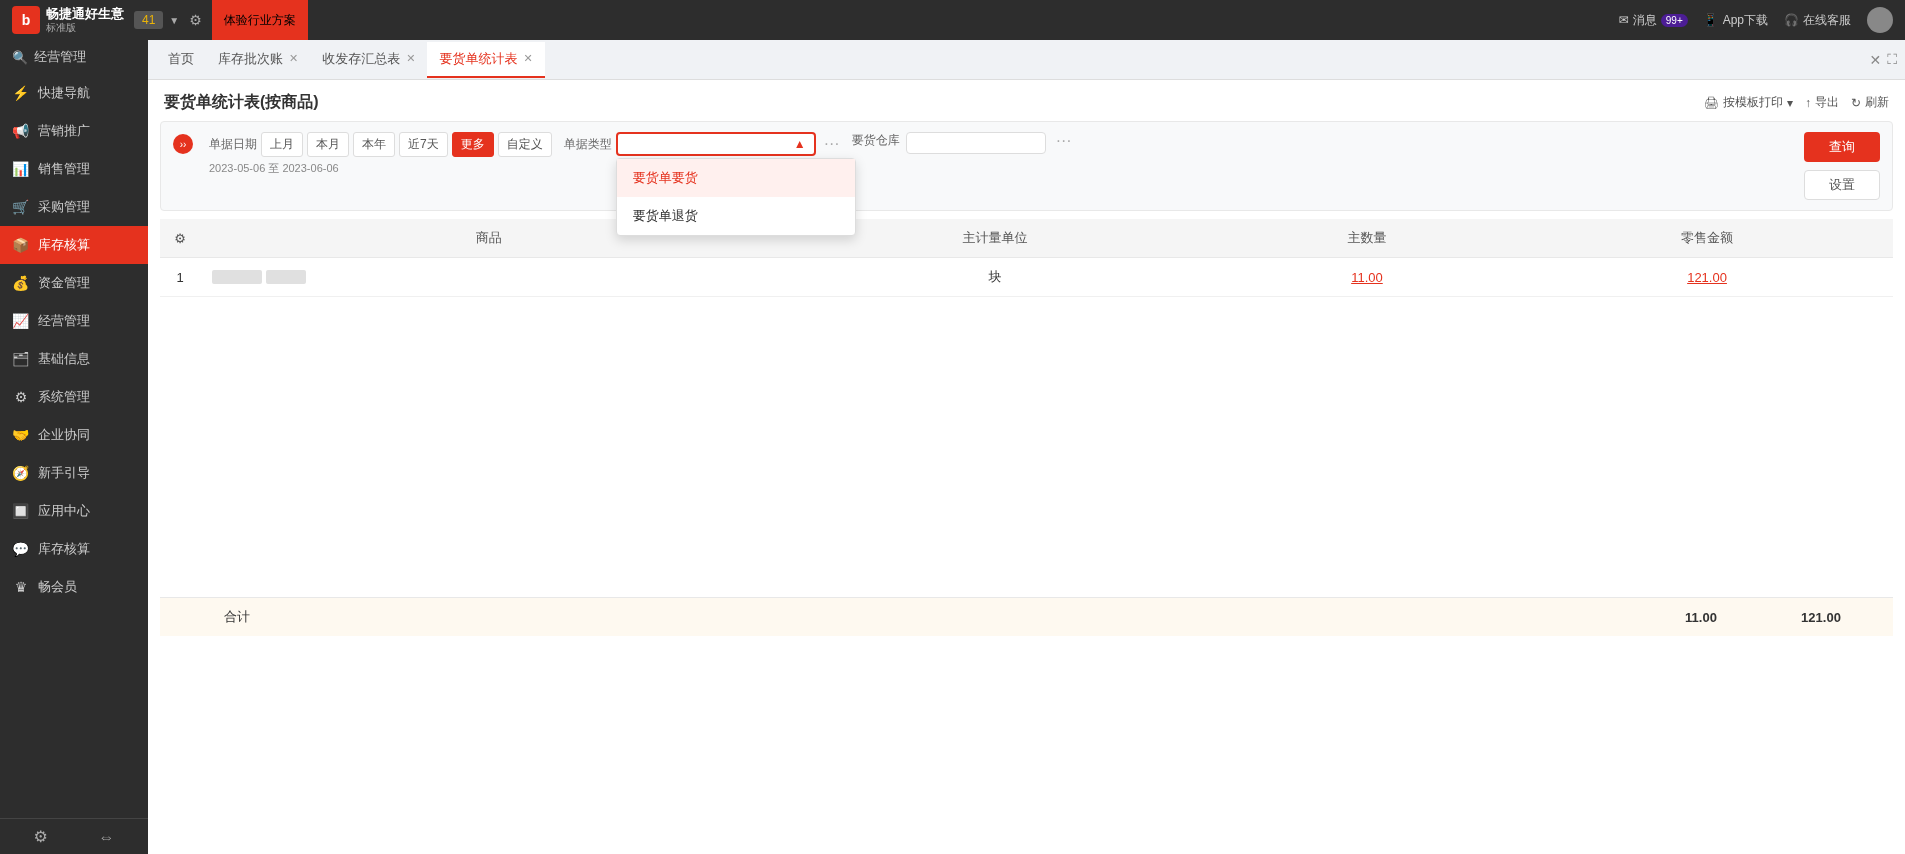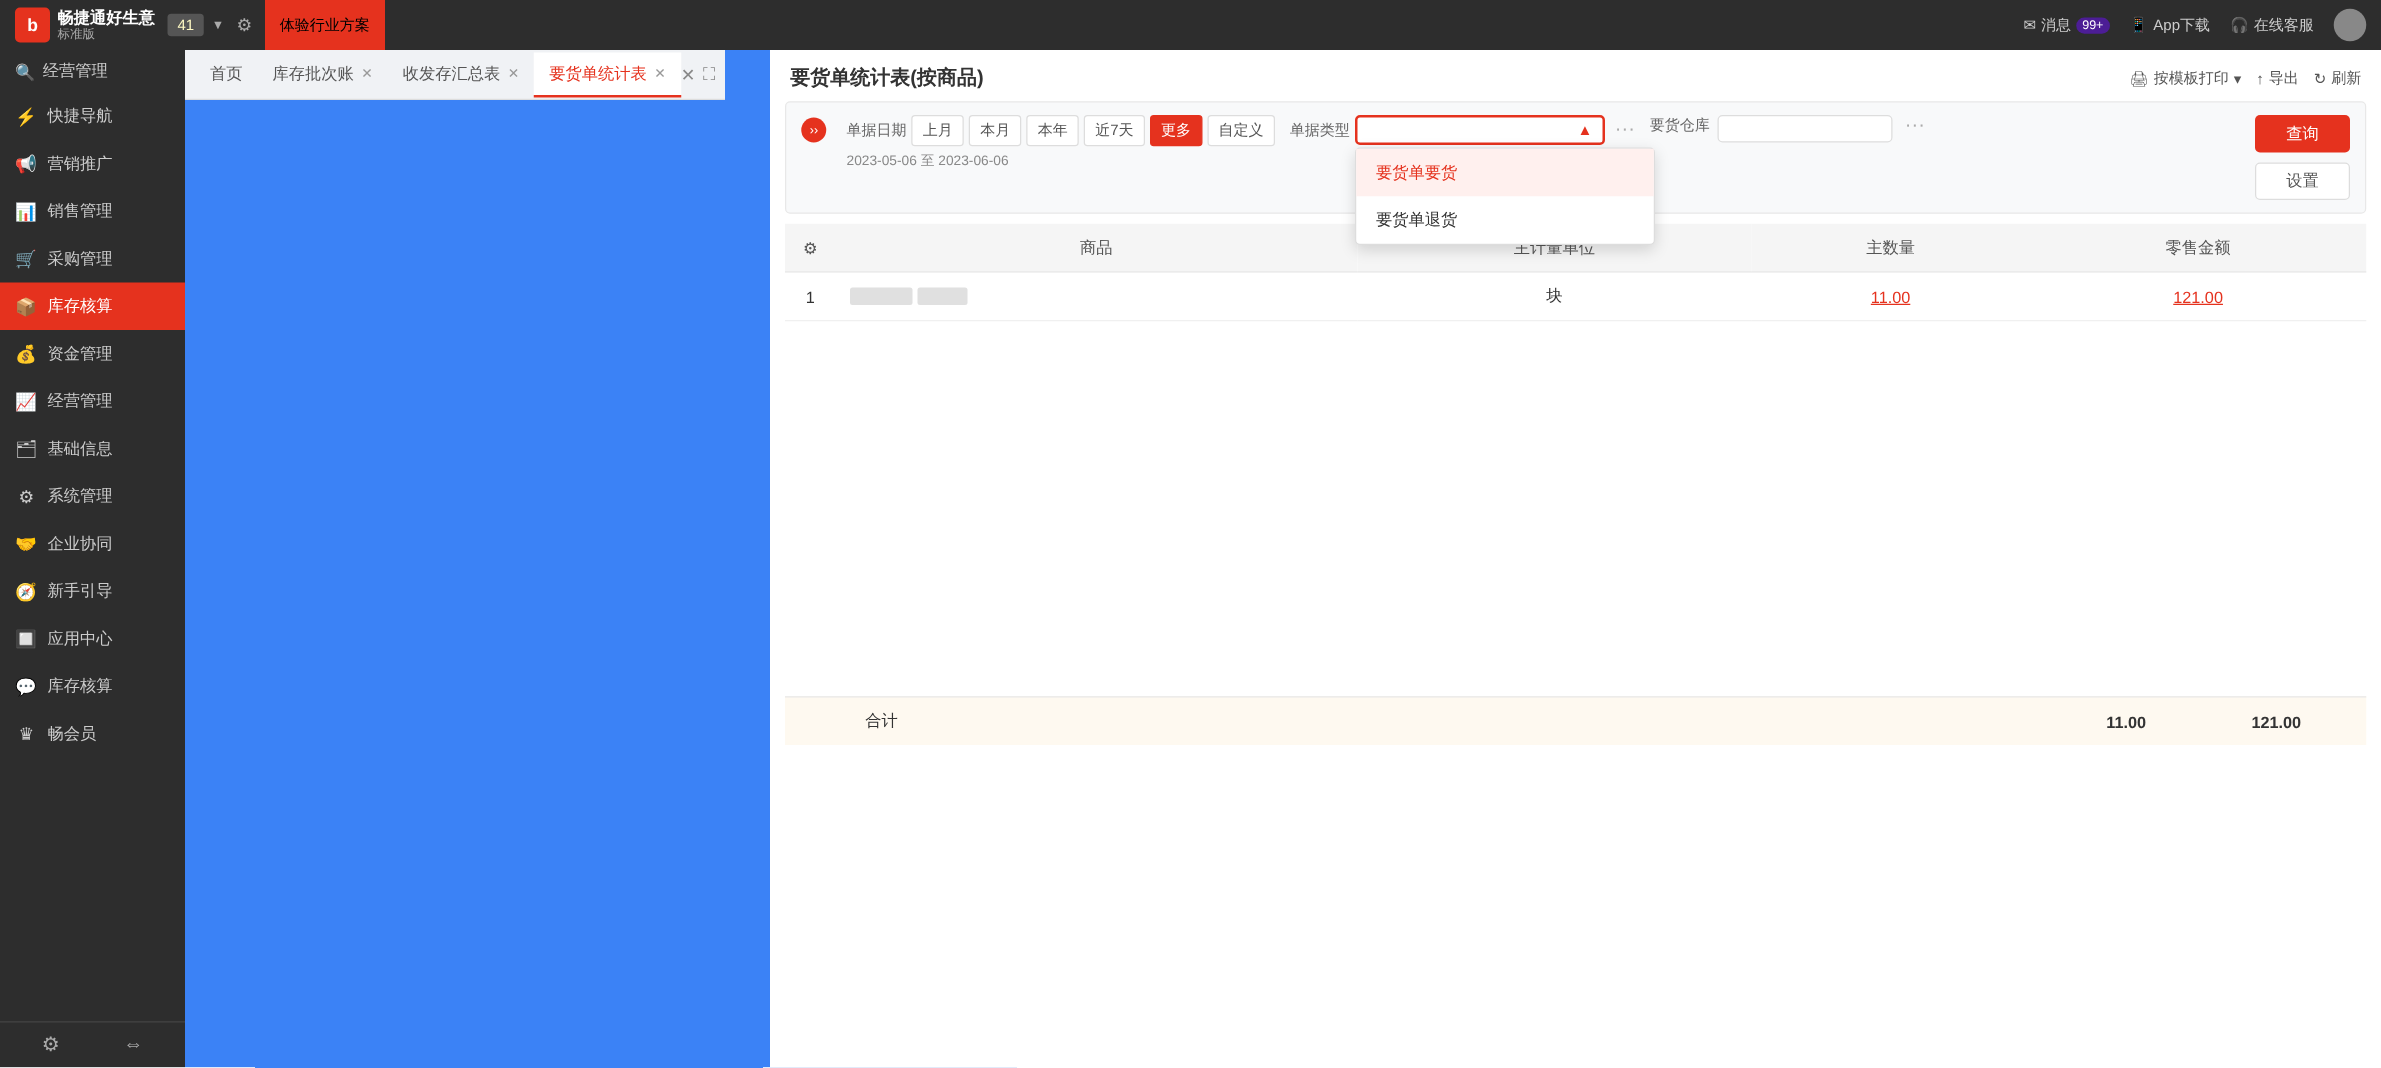--- a/index.html
+++ b/index.html
@@ -11,21 +11,21 @@
       background: #2d2d2d; height: 40px; padding: 0 12px; flex-shrink: 0;
     }
     .top-header-left { display: flex; align-items: center; gap: 10px; }
     .logo-area { display: flex; align-items: center; gap: 6px; }
     .logo-icon { width: 28px; height: 28px; background: #e5321e; border-radius: 4px; display: flex; align-items: center; justify-content: center; color: white; font-size: 14px; font-weight: bold; }
     .logo-text { color: white; font-size: 12px; line-height: 1.2; }
     .logo-text .main { font-size: 13px; font-weight: bold; }
     .logo-text .sub { font-size: 10px; color: #aaa; }
     .industry-btn { background: #e5321e; color: #000000; border: none; border-radius: 4px; padding: 16px 12px; font-size: 12px; cursor: pointer; }
     .header-tab-selector { display: flex; align-items: center; gap: 6px; }
-    .tab-num { background: #555; color: #fef9c3; border-radius: 3px; padding: 2px 8px; font-size: 12px; text-align: center; }
+    .tab-num { background: #555; color: #eab308; border-radius: 3px; padding: 2px 8px; font-size: 12px; text-align: center; }
     .tab-dropdown-arrow { color: #aaa; font-size: 10px; }
     .gear-icon-top { color: #aaa; font-size: 14px; cursor: pointer; }
 
     .top-header-right { display: flex; align-items: center; gap: 16px; }
     .header-action { display: flex; align-items: center; gap: 4px; color: #ccc; font-size: 12px; cursor: pointer; }
     .badge { background: #4c1d95; color: white; border-radius: 10px; padding: 1px 5px; font-size: 10px; }
     .avatar { width: 26px; height: 26px; background: #888; border-radius: 50%; }
 
     
     .main-layout { display: flex; flex: 1; overflow: hidden; }
@@ -33,21 +33,21 @@
     
     .sidebar { width: 148px; background: #2d2d2d; display: flex; flex-direction: column; flex-shrink: 0; overflow-y: auto; }
     .sidebar-item { display: flex; align-items: center; gap: 8px; padding: 10px 12px; color: #ccc; font-size: 13px; cursor: pointer; transition: background 0.2s; }
     .sidebar-item.active { background: #e5321e; color: white; }
     .sidebar-item .icon { font-size: 14px; width: 18px; text-align: center; }
     .sidebar-search { display: flex; align-items: center; gap: 6px; padding: 8px 12px; color: #ccc; font-size: 13px; cursor: pointer; }
     .sidebar-bottom { margin-top: auto; display: flex; align-items: center; justify-content: space-around; padding: 8px; border-top: 1px solid #444; }
     .sidebar-bottom-btn { color: #aaa; font-size: 16px; cursor: pointer; }
 
     
-    .content-area { flex: 1; display: flex; flex-direction: row; overflow: hidden; background: #3b82f6; gap: 36px; }
+    .content-area { flex: 1; display: flex; flex-direction: column; overflow: hidden; background: #a16207; }
 
     
     .tab-bar { display: flex; align-items: center; background: #f0f2f5; border-bottom: 1px solid #ddd; flex-shrink: 0; height: 40px; padding: 0 8px; }
     .tab-item { display: flex; align-items: center; gap: 4px; padding: 8px 12px; font-size: 13px; color: #555; cursor: pointer; border-bottom: 2px solid transparent; white-space: nowrap; }
     .tab-item.active { color: #e5321e; border-bottom: 2px solid #e5321e; background: white; }
     .tab-close { font-size: 11px; color: #999; margin-left: 2px; cursor: pointer; }
     .tab-bar-right { margin-left: auto; display: flex; align-items: center; gap: 6px; }
     .tab-window-btn { font-size: 14px; color: #888; cursor: pointer; }
 
     

